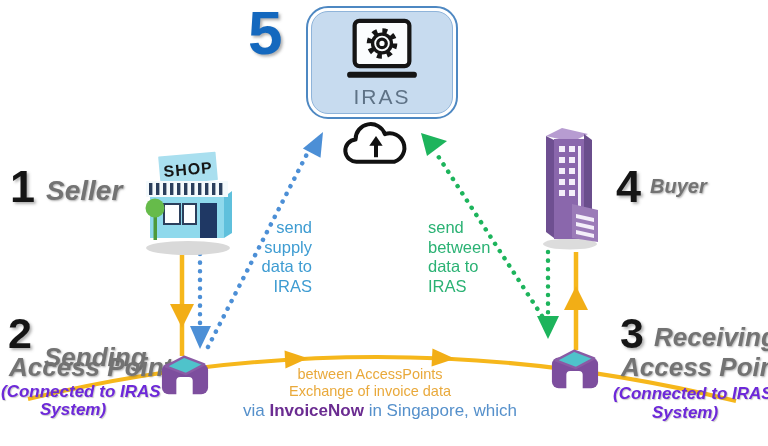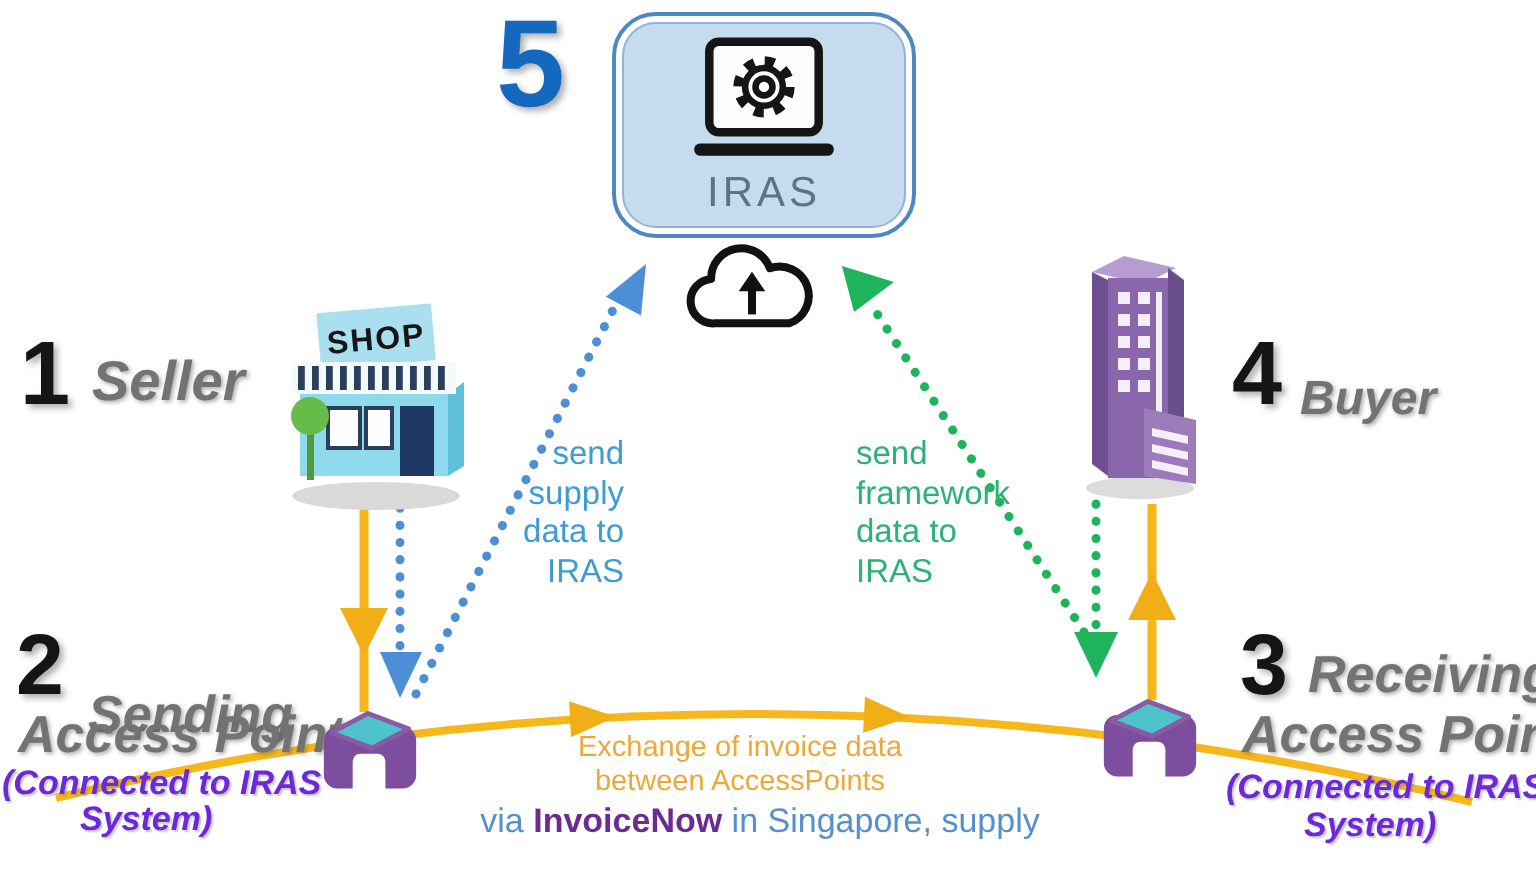--- a/index.html
+++ b/index.html
@@ -126,31 +126,31 @@
       <rect x="38" y="24" width="3" height="62"></rect>
     </g>
     <polygon points="32,82 58,88 58,120 32,116" fill="#9B7BB8"></polygon>
     <g fill="#F4EFFA">
       <polygon points="36,92 54,96 54,100 36,96"></polygon>
       <polygon points="36,100 54,104 54,108 36,104"></polygon>
       <polygon points="36,108 54,112 54,116 36,112"></polygon>
     </g>
   </svg>
   <div class="abs step-num" style="left:616px; top:164px; font-size:45px;">4</div>
-  <div class="abs step-label" style="left:650px; top:176px; font-size:24px;margin-top:11px;">Buyer</div>
+  <div class="abs step-label" style="left:650px; top:176px; font-size:20px;">Buyer</div>
 
   <div class="abs note-blue" style="right:456px; top:218px;">
     <div>send</div>
     <div>supply</div>
     <div>data to</div>
     <div>IRAS</div>
   </div>
   <div class="abs note-green" style="left:428px; top:218px;">
     <div>send</div>
-    <div>framework</div>
+    <div>between</div>
     <div>data to</div>
     <div>IRAS</div>
   </div>
 
   <div class="abs step-num" style="left:8px; top:312px; font-size:43px;">2</div>
   <div class="abs step-label" style="left:44px; top:344px; font-size:26px;text-align:right;">Sending</div>
   <div class="abs step-label" style="left:9px; top:354px; font-size:26px;">Access Point</div>
   <div class="abs ap-note" style="left:1px; top:383px;">(Connected to IRAS</div>
   <div class="abs ap-note" style="left:40px; top:401px;">System)</div>
 
@@ -166,21 +166,21 @@
     <polygon points="8,17 27,7 48,15 29,25" fill="#4FC3CB" stroke="#8A5BA5" stroke-width="2.5" stroke-linejoin="round"></polygon>
   </svg>
 
   <div class="abs step-num" style="left:620px; top:312px; font-size:43px;">3</div>
   <div class="abs step-label" style="left:654px; top:324px; font-size:26px;">Receiving</div>
   <div class="abs step-label" style="left:621px; top:354px; font-size:26px;">Access Point</div>
   <div class="abs ap-note" style="left:613px; top:385px;">(Connected to IRAS</div>
   <div class="abs ap-note" style="left:652px; top:404px;">System)</div>
 
   <div class="abs exchange" style="left:270px; top:366px;">
+    <div>between AccessPoints</div>
     <div>Exchange of invoice data</div>
-    <div>between AccessPoints</div>
   </div>
 
   <div class="abs footer-text" style="left:240px; top:401px;">
-    <div><span>via </span><span class="hl">InvoiceNow</span><span> in Singapore, supply</span></div>
+    <div><span>via </span><span class="hl">InvoiceNow</span><span> in Singapore, which</span></div>
   </div>
 
 </div>
 
 </body></html>

